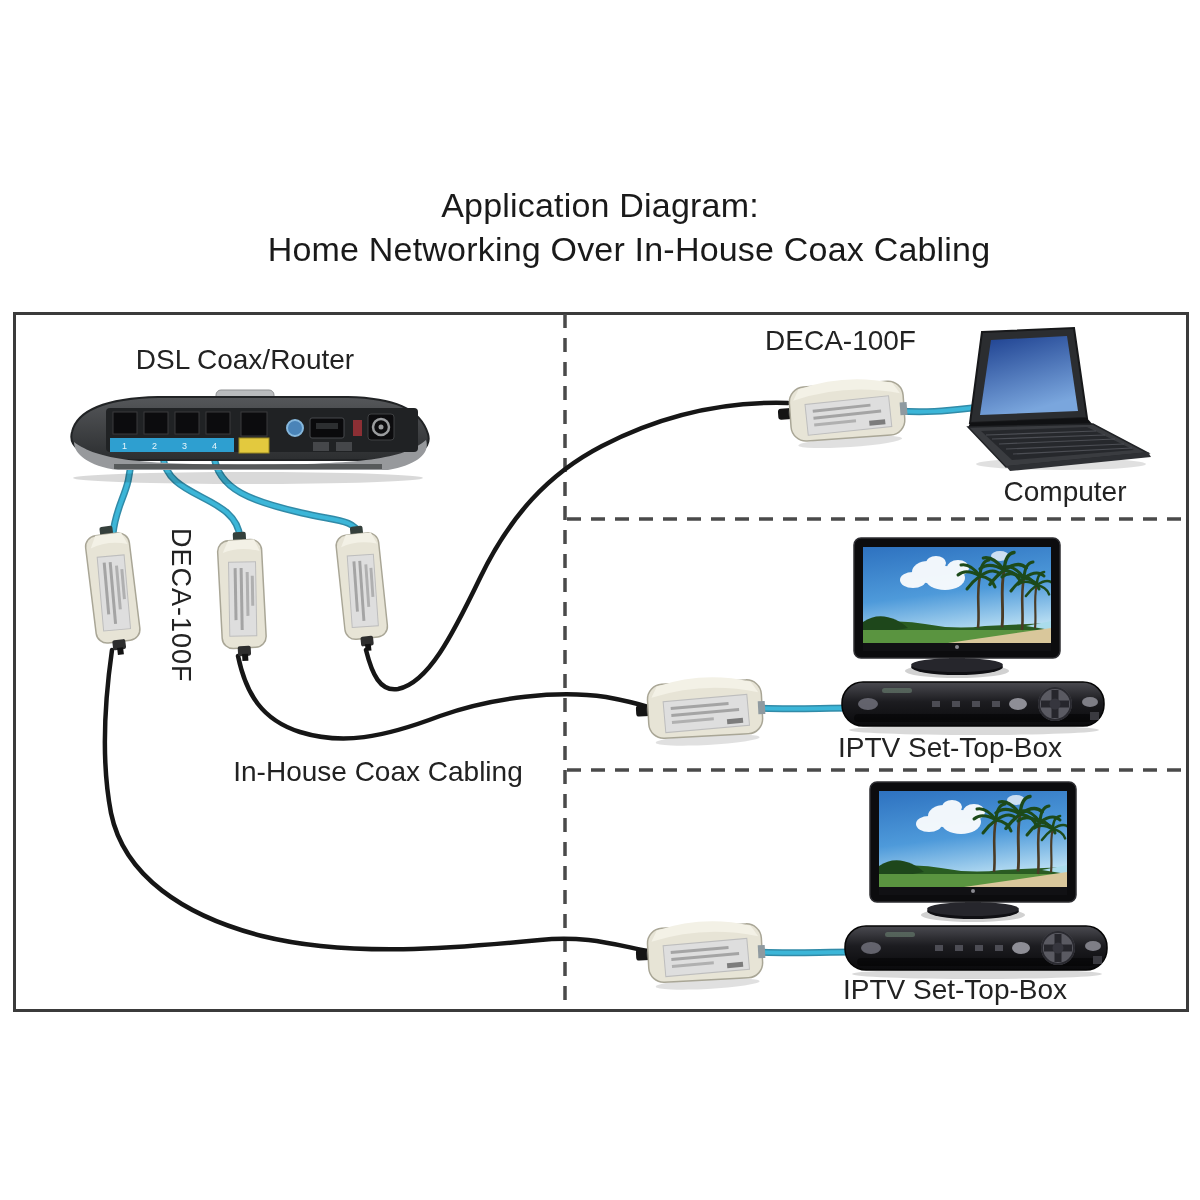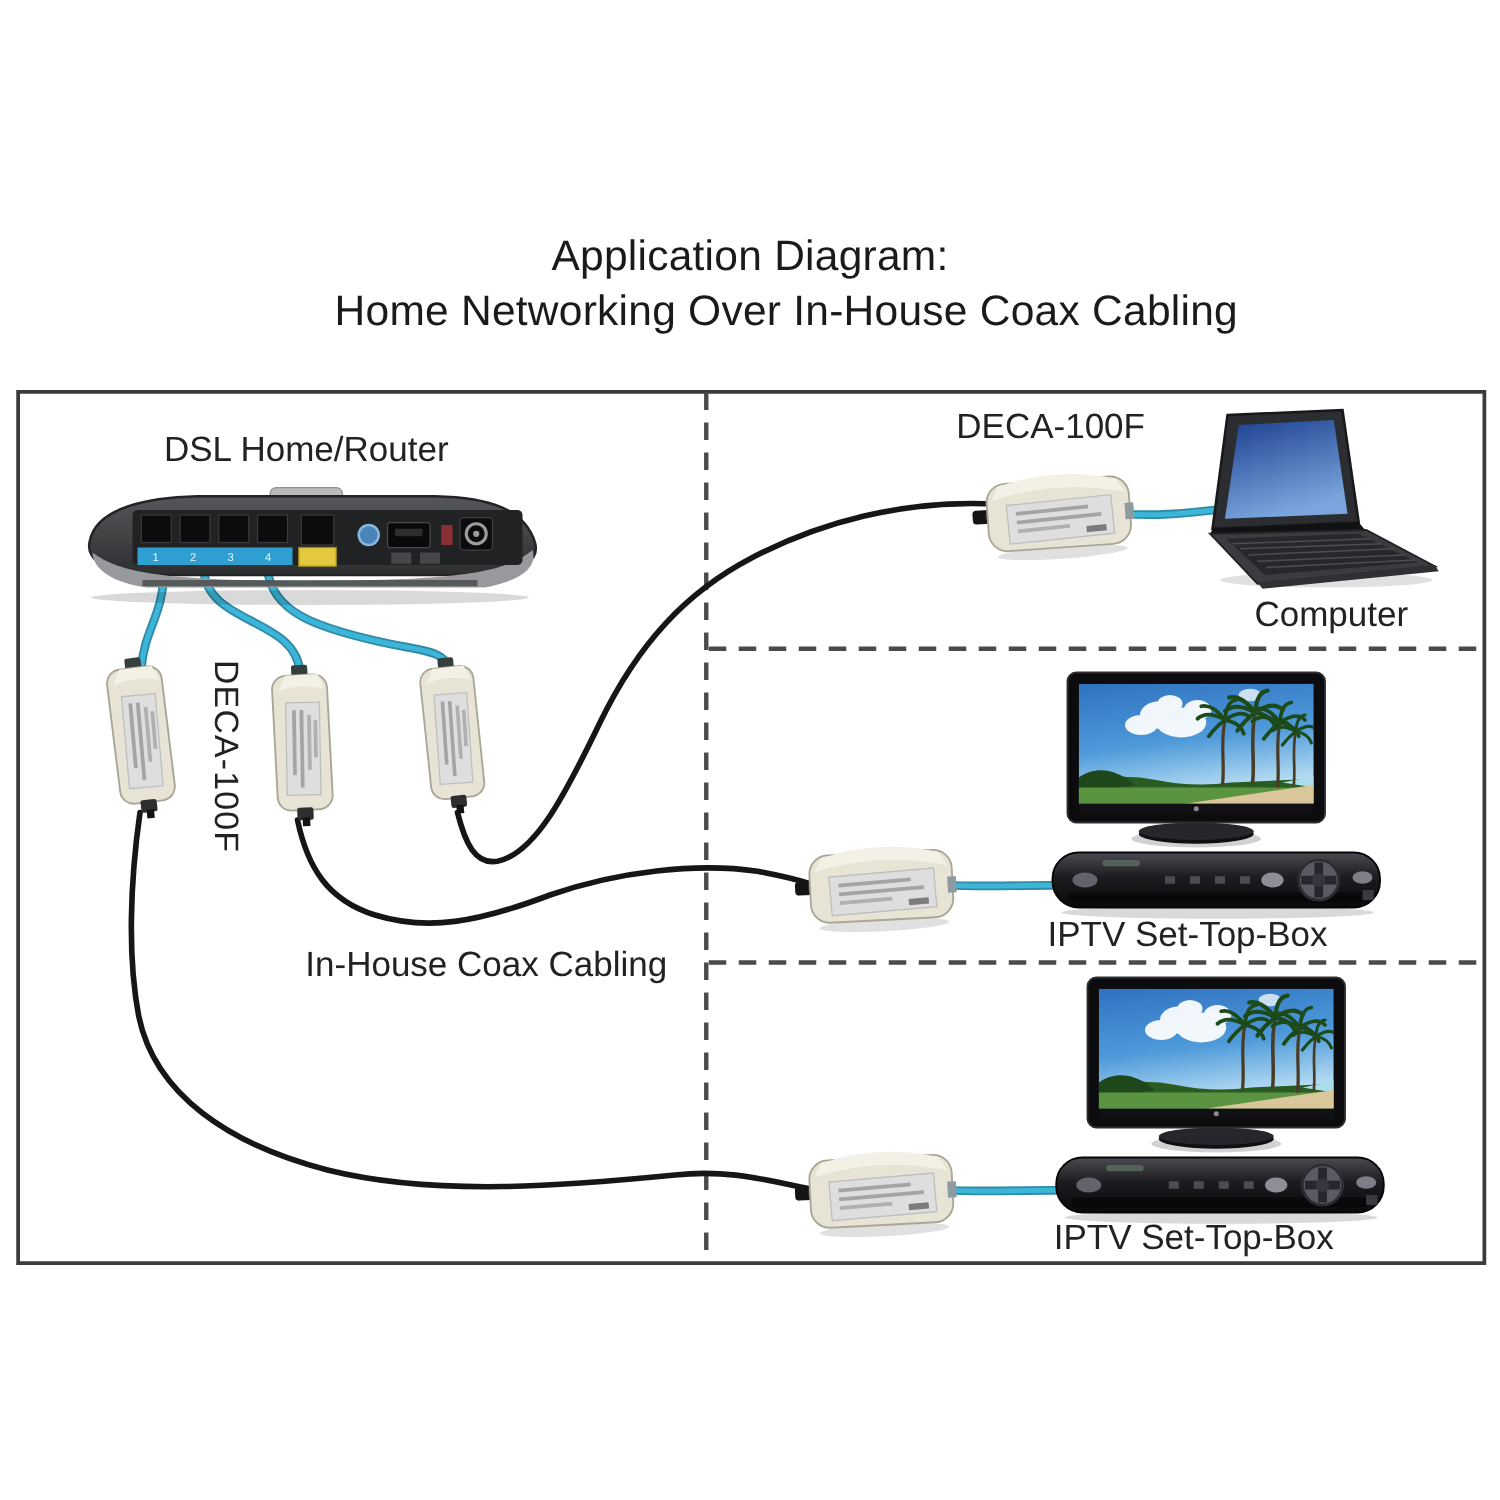--- a/index.html
+++ b/index.html
@@ -267,21 +267,21 @@
       <use href="#sym-stb"></use>
     </svg>
 
   <svg class="dev" style="left:866px;top:782px;width:215px;height:140px">
       <use href="#sym-tv"></use>
     </svg>
   <svg class="dev" style="left:843px;top:918px;width:268px;height:62px">
       <use href="#sym-stb"></use>
     </svg>
 
-  <div class="abs lbl" style="left:95px;top:344px;width:300px;">DSL Home/Router</div>
+  <div class="abs lbl" style="left:95px;top:344px;width:300px;">DSL Coax/Router</div>
   <div class="abs lbl-vert" style="left:165px;top:528px;height:160px;">DECA-100F</div>
   <div class="abs lbl" style="left:758px;top:325px;width:165px;">DECA-100F</div>
   <div class="abs lbl" style="left:975px;top:476px;width:180px;text-align:center;">Computer</div>
   <div class="abs lbl" style="left:825px;top:732px;width:250px;">IPTV Set-Top-Box</div>
   <div class="abs lbl" style="left:830px;top:974px;width:250px;">IPTV Set-Top-Box</div>
-  <div class="abs lbl" style="left:239px;top:756px;width:300px;">In-House Coax Cabling</div>
+  <div class="abs lbl" style="left:228px;top:756px;width:300px;">In-House Coax Cabling</div>
 
 </div>
 
 </body></html>

